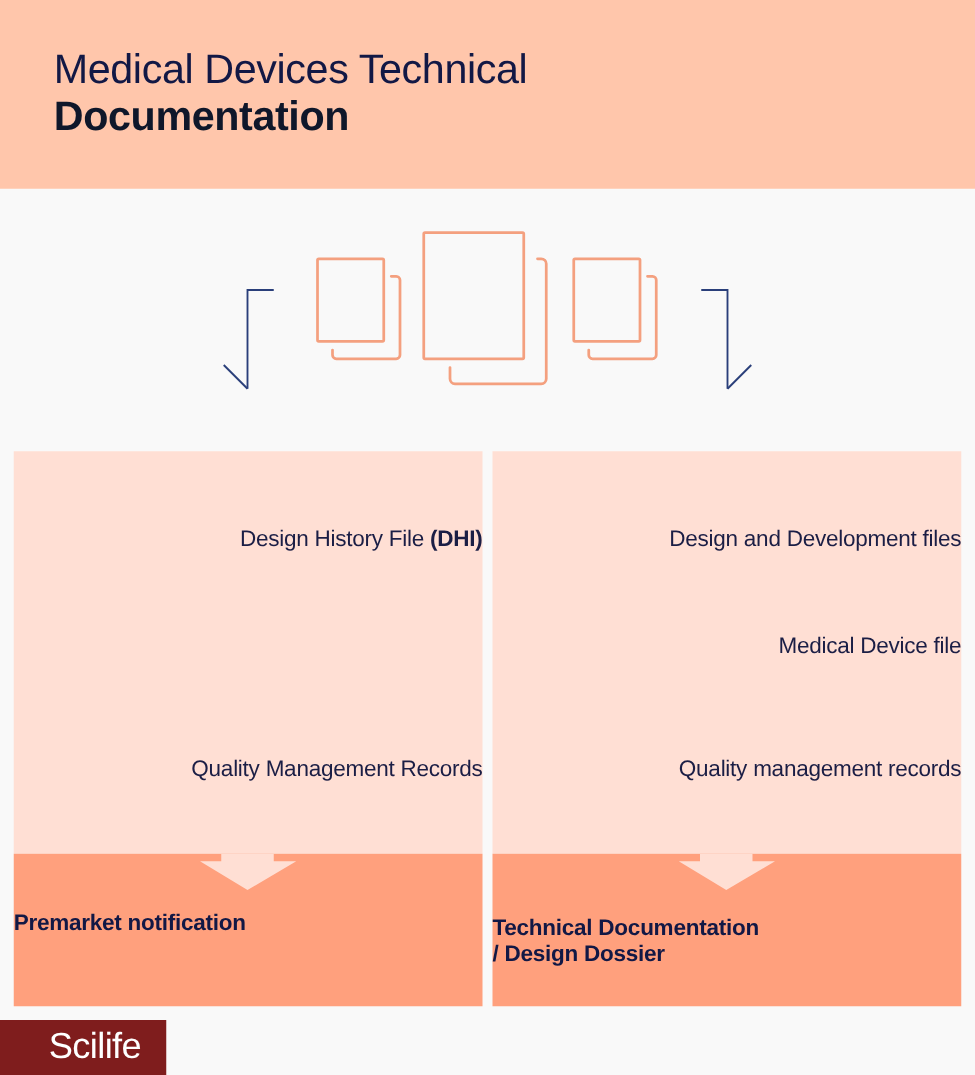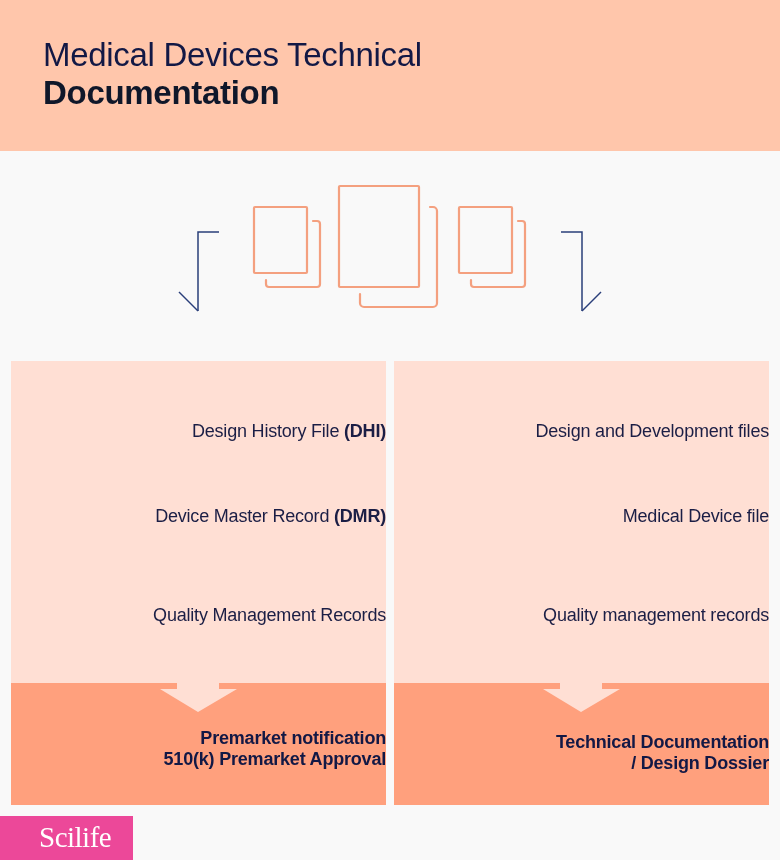--- a/index.html
+++ b/index.html
@@ -46,30 +46,29 @@
     .item-2 { top: 145px; }
     .item-3 { top: 244px; }
     .col-bottom {
       position: absolute; left: 0; top: 322px; width: 375px; height: 122px;
       background: #ffa07d;
     }
     .notch-arrow {
       position: absolute; left: 0; top: 0; width: 375px; height: 30px;
     }
     .result-text {
-      position: absolute; left: 0; width: 375px; text-align: right;
+      position: absolute; left: 0; width: 375px; text-align: left;
       font-size: 18px; font-weight: 700; color: #121845; line-height: 21px;
       letter-spacing: -0.2px;
     }
     .result-left { top: 45px; }
     .result-right { top: 49px; }
     .logo {
       position: absolute; left: 0; top: 816px; width: 133px; height: 44px;
-      background: #ec4899;
-      font-family: Liberation Serif, serif;
+      background: #7f1d1d;
     }
     .logo span {
       position: absolute; left: 39px; top: 5px;
       color: #ffffff; font-size: 29px; font-weight: 400; letter-spacing: -0.5px;
     }
   </style>
 </head>
 <body>
 
 <div class="header">
@@ -103,30 +102,28 @@
     <g fill="none" stroke="#f4a07f" stroke-width="2.2" stroke-linejoin="round" stroke-linecap="round">
       <rect x="459" y="207" width="53" height="66" rx="1"></rect>
       <path d="M518,221 h4 a3,3 0 0 1 3,3 v60 a3,3 0 0 1 -3,3 h-48 a3,3 0 0 1 -3,-3 v-4"></path>
     </g>
   </svg>
 </div>
 
 <div class="column col-left">
   <div class="col-top">
     <div class="col-item item-1"><span>Design History File </span><b>(DHI)</b></div>
-    <div class="col-item item-2"><span>Device Master Record </span><b>(DMR)</b></div>
     <div class="col-item item-3"><span>Quality Management Records</span><b></b></div>
   </div>
   <div class="col-bottom">
     <svg class="notch-arrow" width="375" height="30" viewBox="0 0 375 30">
       <polygon points="166,0 208,0 208,6 226,6 187,29 149,6 166,6" fill="#ffdfd4"></polygon>
     </svg>
     <div class="result-text result-left">
       <div>Premarket notification</div>
-      <div>510(k) Premarket Approval</div>
     </div>
   </div>
 </div>
 
 <div class="column col-right">
   <div class="col-top">
     <div class="col-item item-2"><span>Medical Device file</span></div>
     <div class="col-item item-1"><span>Design and Development files</span></div>
     <div class="col-item item-3"><span>Quality management records</span></div>
   </div>

